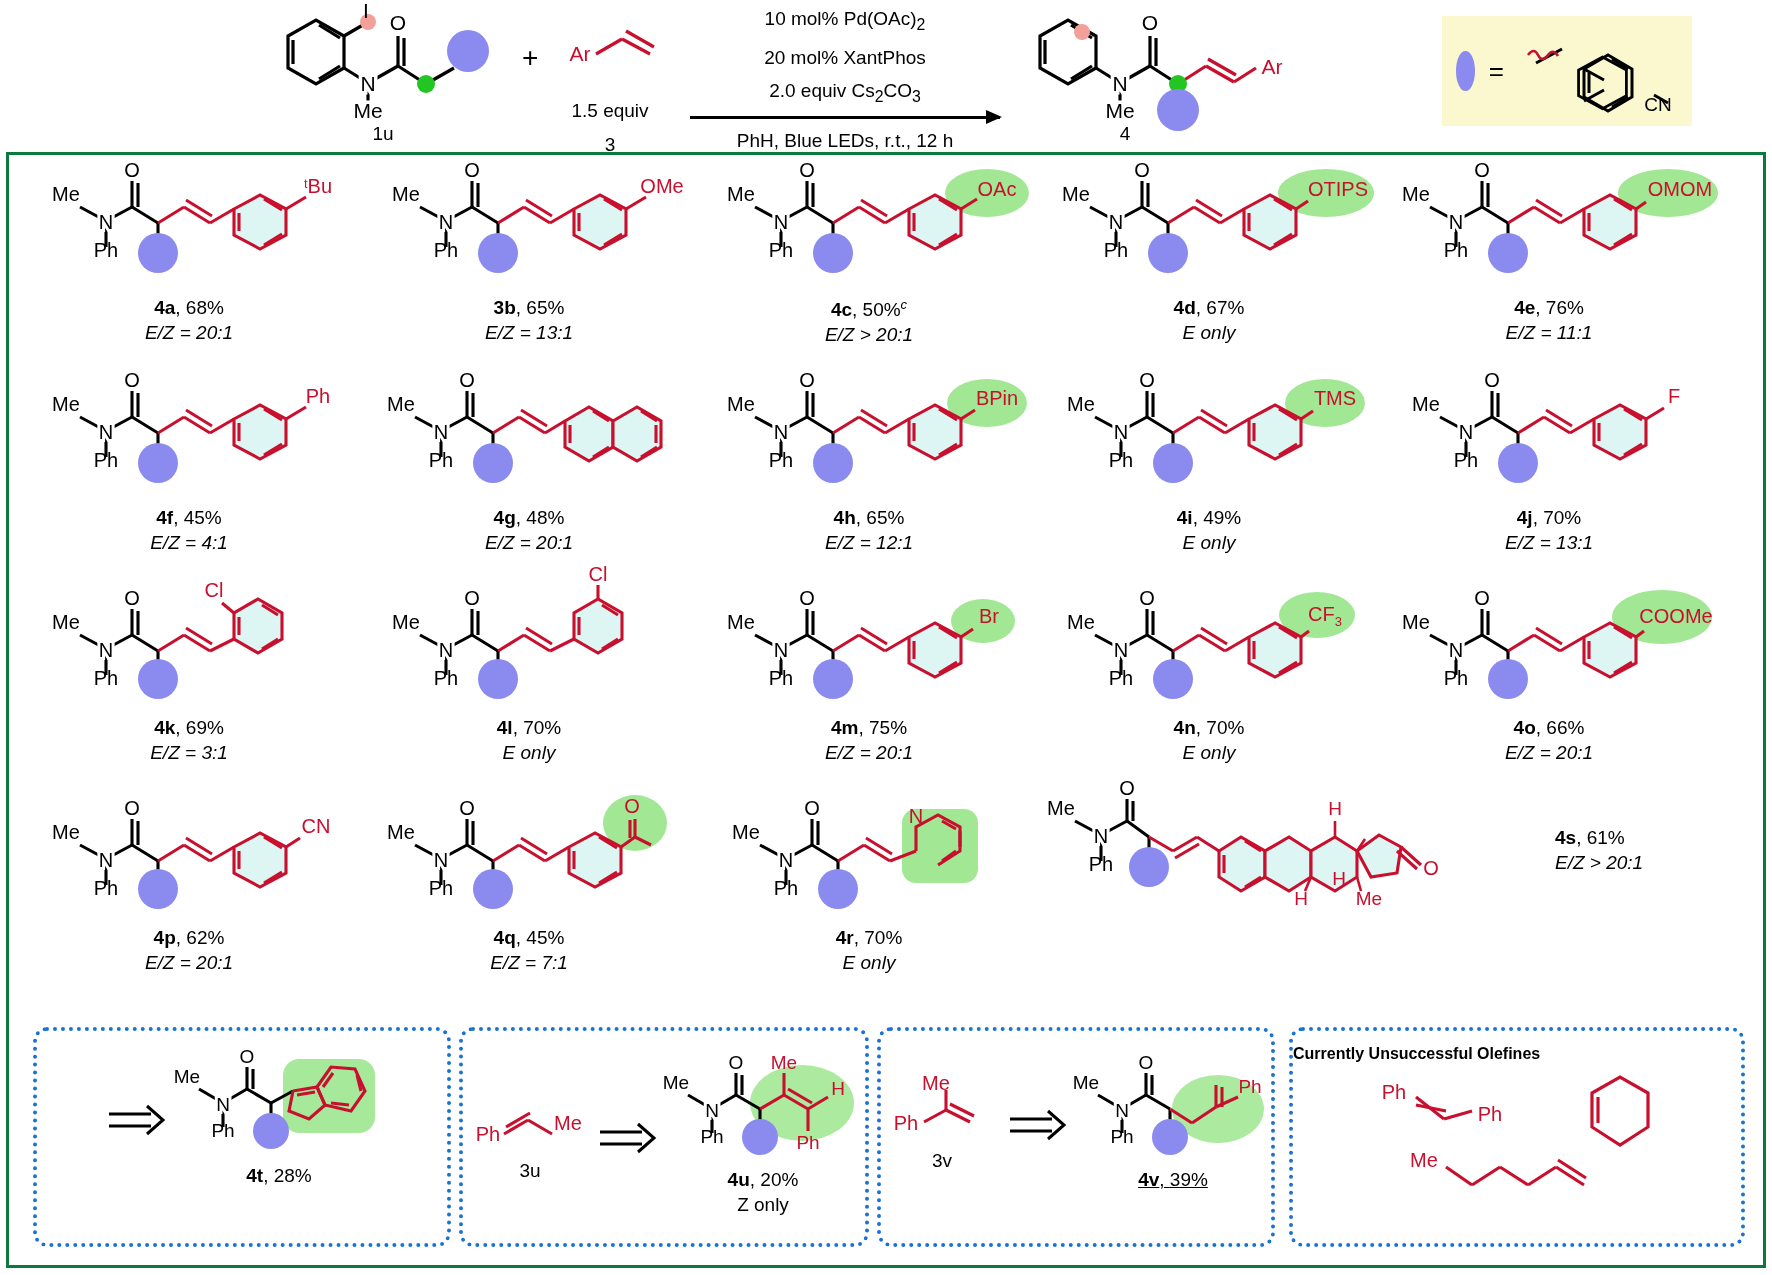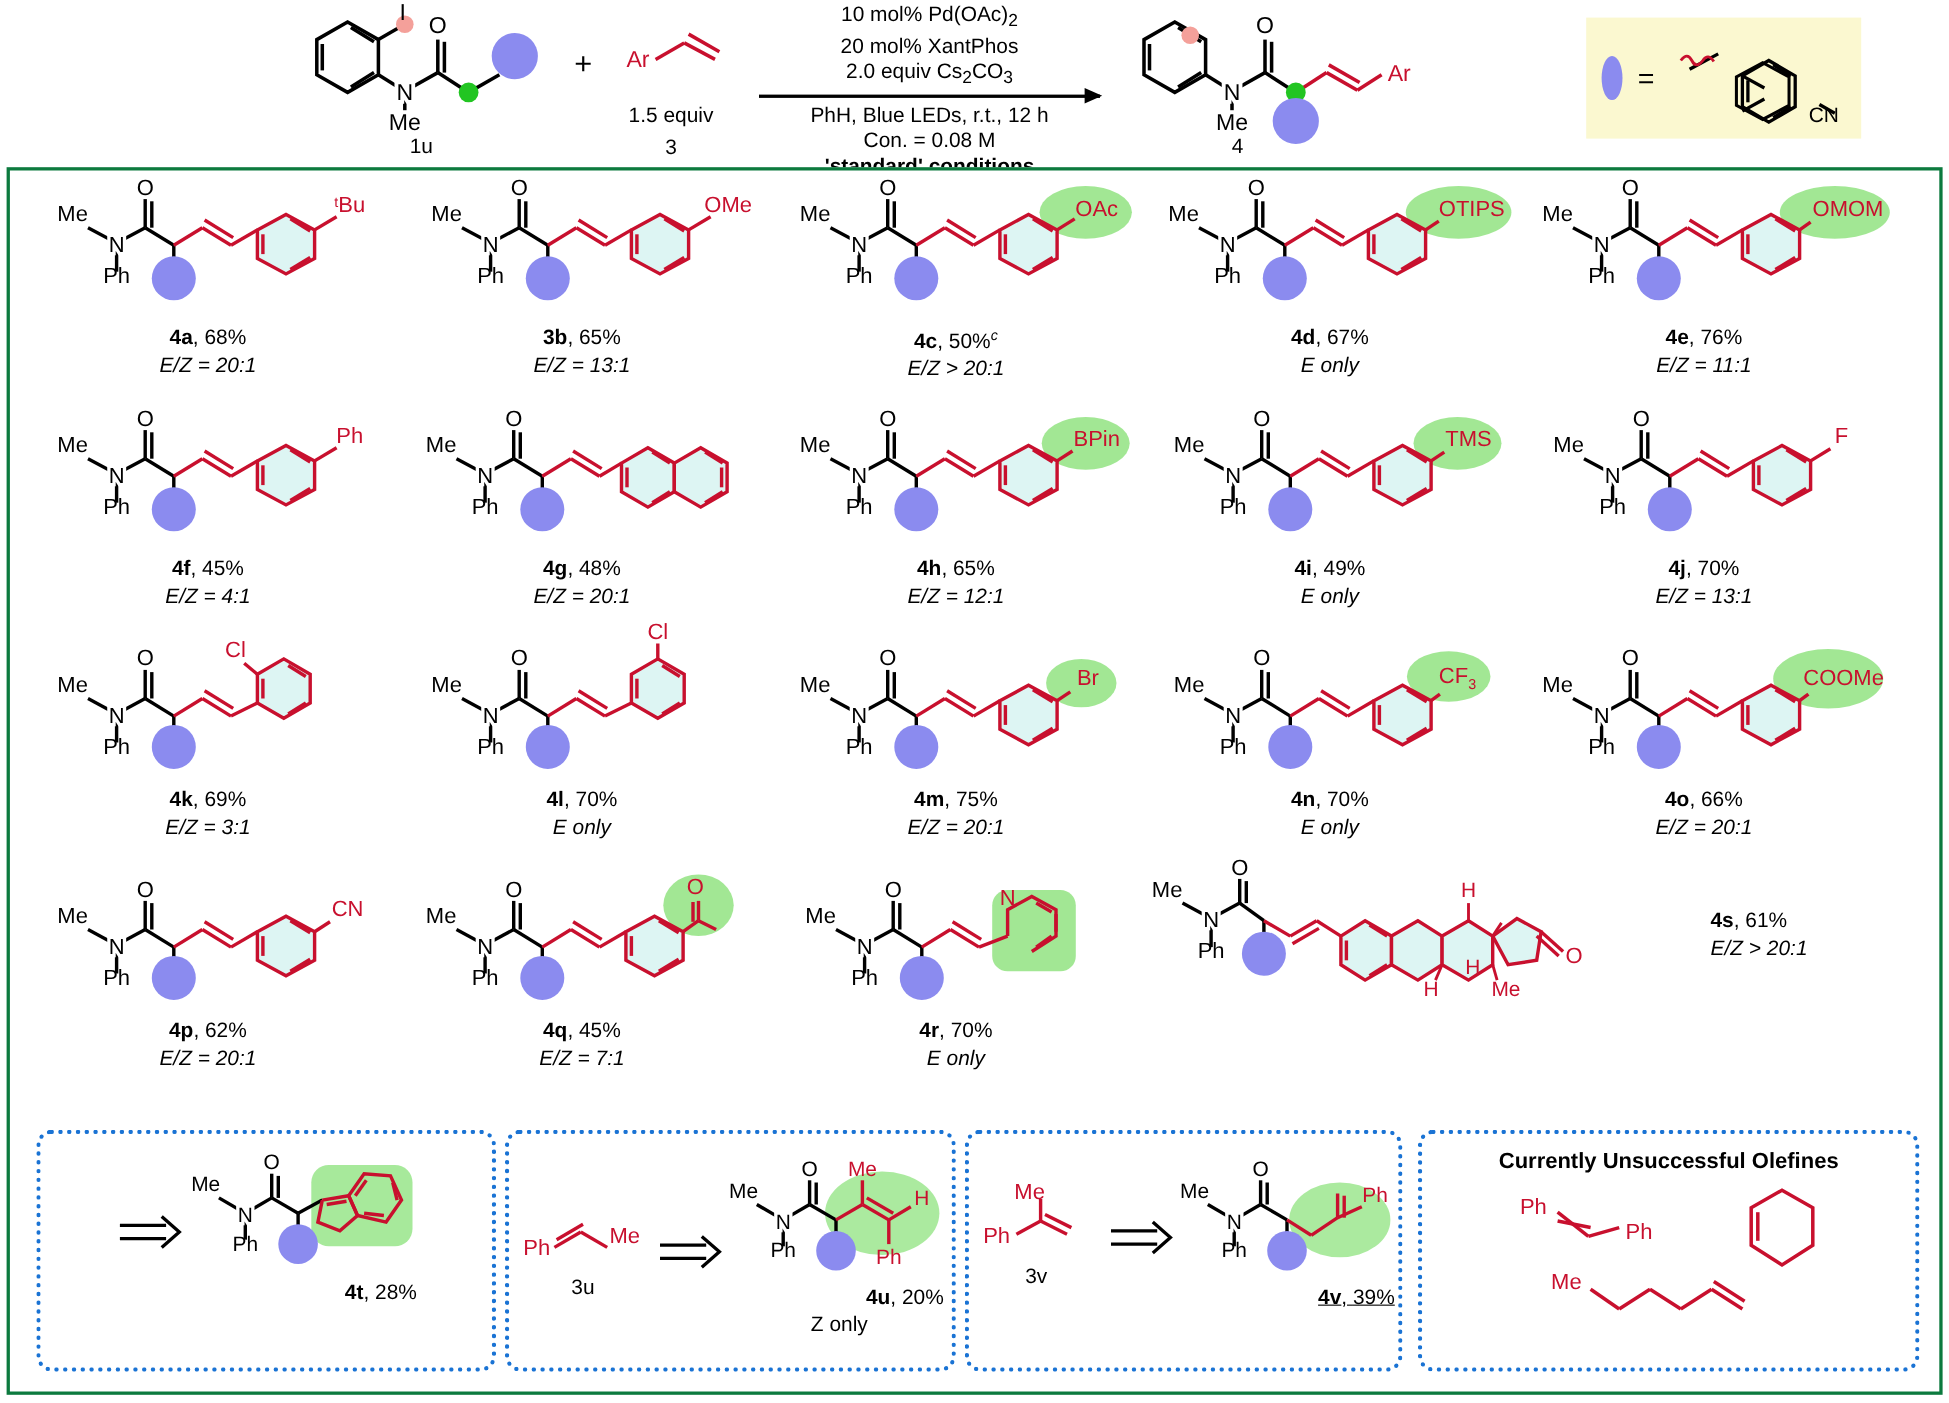--- a/index.html
+++ b/index.html
@@ -17,21 +17,21 @@
 
   .scheme-head {
     position:relative;
     height:150px;
   }
 
   
   .cond {
     text-align:center;
     font-size:19px;
-    line-height:23px;
+    line-height:33px;
     white-space:nowrap;
   }
   .cond.bold { font-weight:bold; }
   .arrow-line {
     height:3px; background:#000; position:relative;
     margin:3px 0 5px 0;
   }
   .arrow-line:after {
     content:""; position:absolute; right:-2px; top:-6px;
     border-left:16px solid #000;
@@ -66,37 +66,37 @@
     background:#fff;
   }
 
   .grid-row { display:flex; width:100%; }
   .cellwrap {
     display:flex; flex-direction:column;
     align-items:center;
     justify-content:flex-start;
   }
   .caption {
-    font-size:19px; text-align:right; margin-top:4px; white-space:nowrap;
+    font-size:19px; text-align:center; margin-top:4px; white-space:nowrap;
   }
   .caption b { font-weight:bold; }
   .caption sup { font-size:13px; font-style:italic; }
   .ez {
     font-size:19px; text-align:center; margin-top:3px; white-space:nowrap;
   }
   .ez i { font-style:italic; }
 
   
   .dashbox {
     border:4px dotted #1a73d4;
     border-radius:14px;
     position:absolute;
   }
   .dash-title {
-    font-size:20px; font-weight:bold; text-align:center;
+    font-size:16px; font-weight:bold; text-align:left;
   }
 
   .ball { border-radius:50%; background:#8b8bef; display:inline-block; }
 </style>
 </head>
 <body>
 
 <div class="scheme-head">
 
   <div class="abs" style="left:268px; top:6px;">

